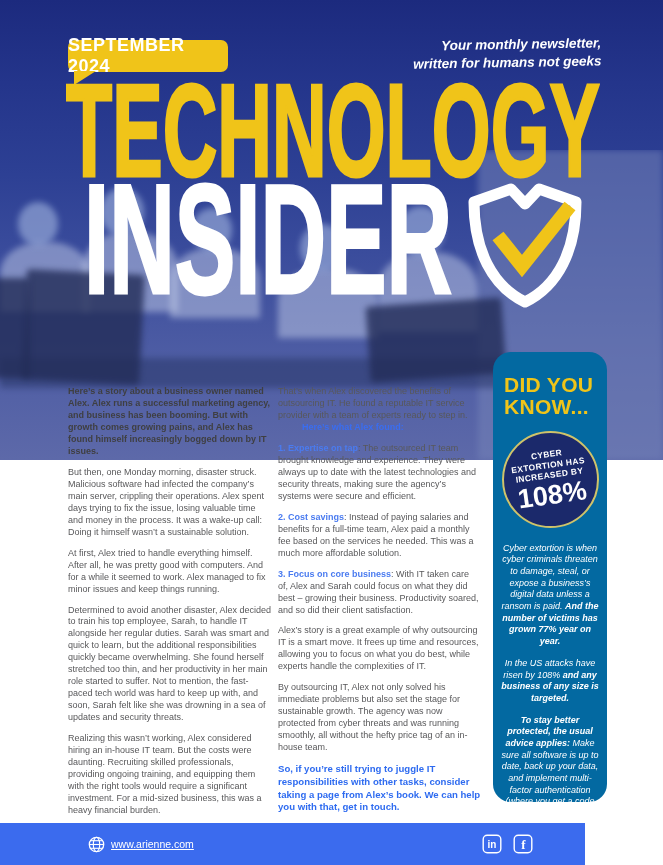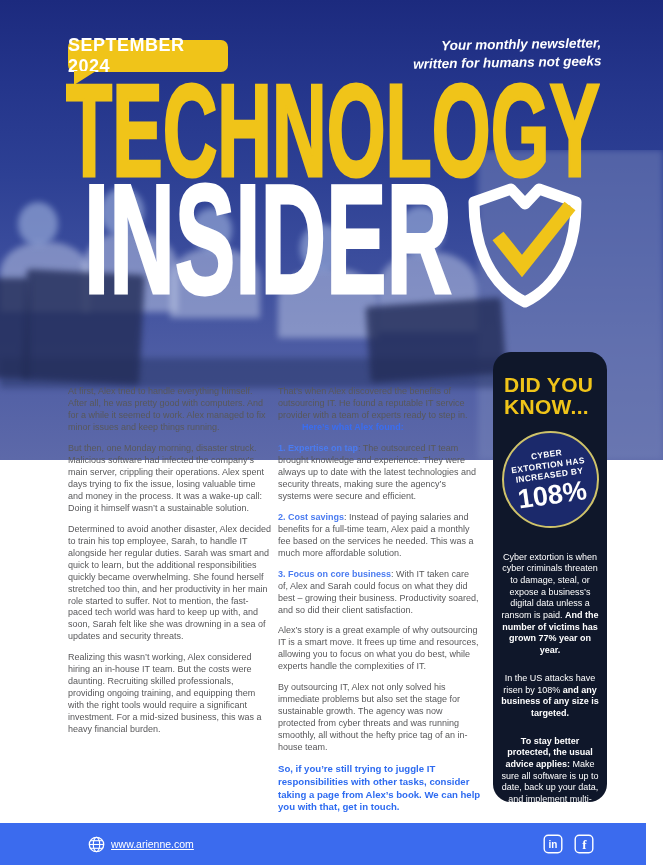--- a/index.html
+++ b/index.html
@@ -51,34 +51,34 @@
   .col{position:absolute;top:386px;font-size:9px;line-height:1.33;color:#58585a;}
   .col p{margin:0 0 9px 0;}
   .col-left{left:68px;width:204px;}
   .col-right{left:278px;width:203px;}
   .intro{font-weight:bold;color:#3f3f41;}
   .lead-bold{font-weight:bold;color:#3a6df0;padding-left:24px;}
   .item-label{font-weight:bold;color:#4a7bf0;margin-top:16px;}
   .cta{font-weight:bold;color:#2e6bf0;font-size:9.6px;}
 
   
-  .dyk{position:absolute;left:493px;top:352px;width:114px;height:450px;background:#0f172a;
+  .dyk{position:absolute;left:493px;top:352px;width:114px;height:450px;background:#0369a1;
        border-radius:18px;color:#ffffff;z-index:5;}
   .dyk-title{padding:22px 0 0 11px;color:#f0c419;font-size:21px;font-weight:bold;line-height:1.04;
              letter-spacing:.3px;}
   .stat-circle{width:97px;height:97px;margin:13px auto 0;background:#1b296b;border-radius:50%;
                border:2px solid #cfc36a;box-sizing:border-box;display:flex;align-items:center;justify-content:center;}
   .stat-rot{transform:rotate(-8deg);text-align:center;color:#ffffff;}
   .stat-line{font-size:8.4px;font-weight:bold;letter-spacing:.4px;line-height:1.25;}
   .stat-big{font-size:27px;font-weight:bold;line-height:1;margin-top:1px;}
   .dyk-text{padding:8px 7px 0;text-align:center;font-size:9px;line-height:1.3;}
-  .dyk-text p{margin:16px 0 10px 0;}
+  .dyk-text p{margin:7px 0 10px 0;font-style:italic;}
 
   
-  .footer{position:absolute;left:0;bottom:0;width:646px;height:42px;background:#3b6bee;
+  .footer{position:absolute;left:0;bottom:0;width:585px;height:42px;background:#3b6bee;
           display:flex;align-items:center;z-index:6;}
   .site{display:flex;align-items:center;margin-left:88px;gap:6px;color:#ffffff;}
   .site a{color:#ffffff;font-size:10.5px;text-decoration:underline;}
   .socials{margin-left:auto;margin-right:52px;display:flex;gap:11px;align-items:center;}
 </style>
 </head>
 <body>
 
 <div class="page">
 
@@ -119,22 +119,23 @@
     </svg>
 
     <svg class="shield" viewBox="0 0 134 140">
       <path d="M16 30 L53 17 L67 32 L81 17 L118 30 C118 78 100 114 67 130 C34 114 16 78 16 30 Z" fill="none" stroke="#ffffff" stroke-width="11" stroke-linejoin="round"></path>
       <path d="M40 64 L64 94 L112 34" fill="none" stroke="#f0c419" stroke-width="14"></path>
     </svg>
 
   </div>
 
   <section class="col col-left">
+    <p class="intro">Here’s a story about a business owner named Alex. Alex runs a successful marketing agency, and business has been booming. But with growth comes growing pains, and Alex has found himself increasingly bogged down by IT issues.</p>
+    <p>But then, one Monday morning, disaster struck. Malicious software had infected the company’s main server, crippling their operations. Alex spent days trying to fix the issue, losing valuable time and money in the process. It was a wake-up call: Doing it himself wasn’t a sustainable solution.</p>
     <p>At first, Alex tried to handle everything himself. After all, he was pretty good with computers. And for a while it seemed to work. Alex managed to fix minor issues and keep things running.</p>
-    <p>But then, one Monday morning, disaster struck. Malicious software had infected the company’s main server, crippling their operations. Alex spent days trying to fix the issue, losing valuable time and money in the process. It was a wake-up call: Doing it himself wasn’t a sustainable solution.</p>
     <p>Determined to avoid another disaster, Alex decided to train his top employee, Sarah, to handle IT alongside her regular duties. Sarah was smart and quick to learn, but the additional responsibilities quickly became overwhelming. She found herself stretched too thin, and her productivity in her main role started to suffer. Not to mention, the fast-paced tech world was hard to keep up with, and soon, Sarah felt like she was drowning in a sea of updates and security threats.</p>
     <p>Realizing this wasn’t working, Alex considered hiring an in-house IT team. But the costs were daunting. Recruiting skilled professionals, providing ongoing training, and equipping them with the right tools would require a significant investment. For a mid-sized business, this was a heavy financial burden.</p>
   </section>
 
   <section class="col col-right">
     <p style="margin-bottom:0;">That’s when Alex discovered the benefits of outsourcing IT. He found a reputable IT service provider with a team of experts ready to step in.</p>
     <p class="lead-bold">Here’s what Alex found:</p>
     <p><span class="item-label">1.  Expertise on tap</span><span>: The outsourced IT team brought knowledge and experience. They were always up to date with the latest technologies and security threats, making sure the agency’s systems were secure and efficient.</span></p>
     <p><span class="item-label">2. Cost savings</span><span>: Instead of paying salaries and benefits for a full-time team, Alex paid a monthly fee based on the services he needed. This was a much more affordable solution.</span></p>
     <p><span class="item-label">3. Focus on core business</span><span>: With IT taken care of, Alex and Sarah could focus on what they did best –  growing their business. Productivity soared, and so did their client satisfaction.</span></p>

